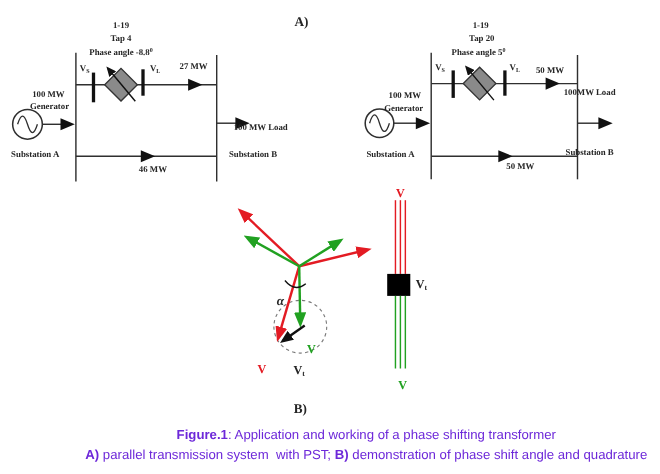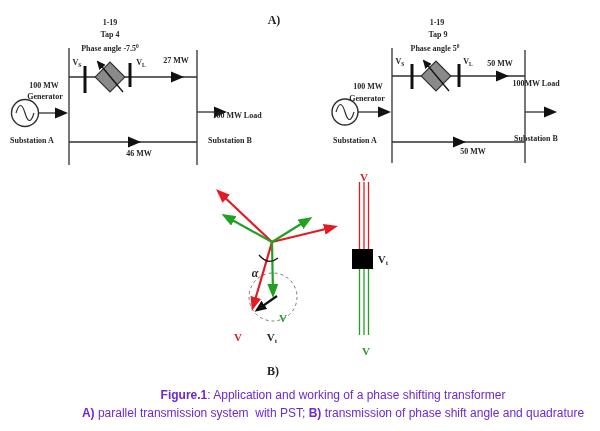--- a/index.html
+++ b/index.html
@@ -116,33 +116,33 @@
         <line x1="364" y1="269" x2="364" y2="335"></line>
         <line x1="368.5" y1="269" x2="368.5" y2="335"></line>
       </g>
     </g>
   </svg>
 
   <div class="lbl panel-label" style="left:274px;top:20px">A)</div>
 
   <div class="lbl" style="left:110px;top:23px">1-19</div>
   <div class="lbl" style="left:110px;top:35px">Tap 4</div>
-  <div class="lbl" style="left:110px;top:48px"><span>Phase angle -7.5</span><sup>0</sup></div>
+  <div class="lbl" style="left:110px;top:48px"><span>Phase angle -8.8</span><sup>0</sup></div>
   <div class="lbl" style="left:77px;top:64px"><span>V</span><sub>S</sub></div>
   <div class="lbl" style="left:141px;top:64px"><span>V</span><sub>L</sub></div>
   <div class="lbl" style="left:176px;top:61px">27 MW</div>
   <div class="lbl" style="left:44px;top:86px">100 MW</div>
   <div class="lbl" style="left:45px;top:97px">Generator</div>
   <div class="lbl" style="left:32px;top:141px">Substation A</div>
   <div class="lbl" style="left:139px;top:154px">46 MW</div>
   <div class="lbl" style="left:237px;top:116px">100 MW Load</div>
   <div class="lbl" style="left:230px;top:141px">Substation B</div>
 
   <div class="lbl" style="left:437px;top:23px">1-19</div>
-  <div class="lbl" style="left:438px;top:35px">Tap 9</div>
+  <div class="lbl" style="left:438px;top:35px">Tap 20</div>
   <div class="lbl" style="left:435px;top:48px"><span>Phase angle 5</span><sup>0</sup></div>
   <div class="lbl" style="left:400px;top:63px"><span>V</span><sub>S</sub></div>
   <div class="lbl" style="left:468px;top:63px"><span>V</span><sub>L</sub></div>
   <div class="lbl" style="left:500px;top:64px">50 MW</div>
   <div class="lbl" style="left:368px;top:87px">100 MW</div>
   <div class="lbl" style="left:367px;top:99px">Generator</div>
   <div class="lbl" style="left:355px;top:141px">Substation A</div>
   <div class="lbl" style="left:473px;top:152px">50 MW</div>
   <div class="lbl" style="left:536px;top:84px">100MW Load</div>
   <div class="lbl" style="left:536px;top:139px">Substation B</div>
@@ -153,16 +153,16 @@
   <div class="lbl vlabel" style="left:272px;top:338px"><span>V</span><sub>t</sub></div>
   <div class="lbl vlabel red" style="left:364px;top:177px">V</div>
   <div class="lbl vlabel" style="left:383px;top:260px"><span>V</span><sub>t</sub></div>
   <div class="lbl vlabel green" style="left:366px;top:351px">V</div>
   <div class="lbl panel-label" style="left:273px;top:371px">B)</div>
 
   <div class="cap" style="top:388px">
     <span class="b">Figure.1</span><span>: Application and working of a phase shifting transformer</span>
   </div>
   <div class="cap" style="top:406px">
-    <span class="b">A)</span><span> parallel transmission system  with PST; </span><span class="b">B)</span><span> transmission of phase shift angle and quadrature</span>
+    <span class="b">A)</span><span> parallel transmission system  with PST; </span><span class="b">B)</span><span> demonstration of phase shift angle and quadrature</span>
   </div>
 
 </div>
 
 </body></html>

